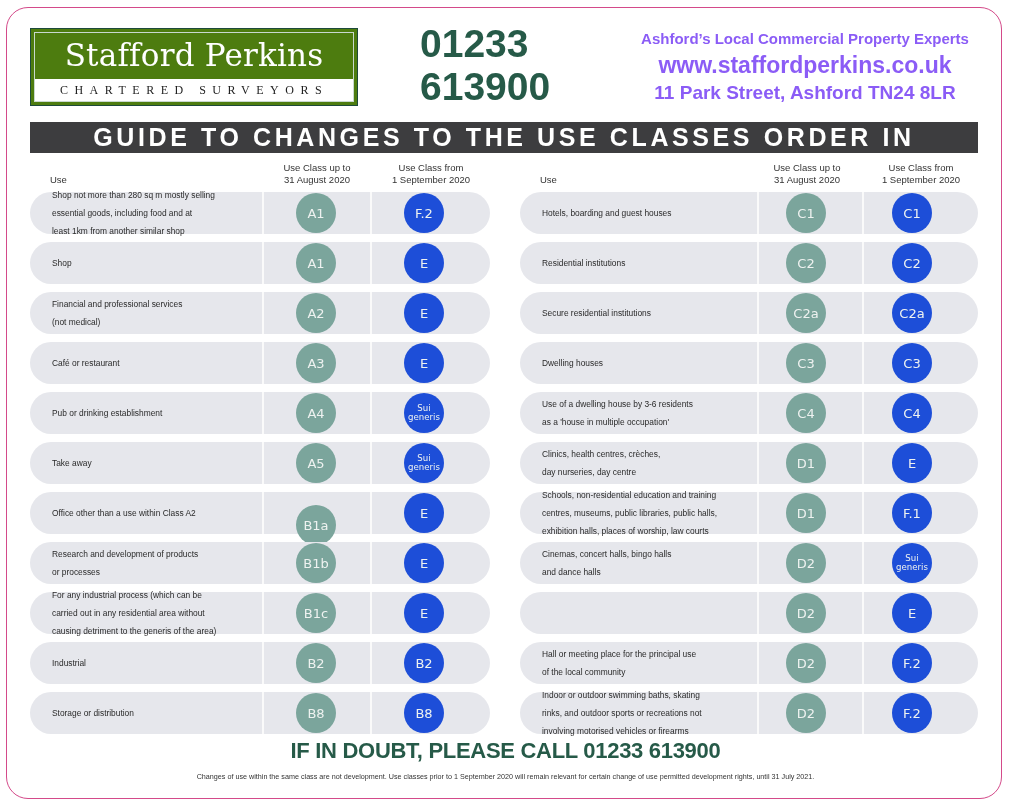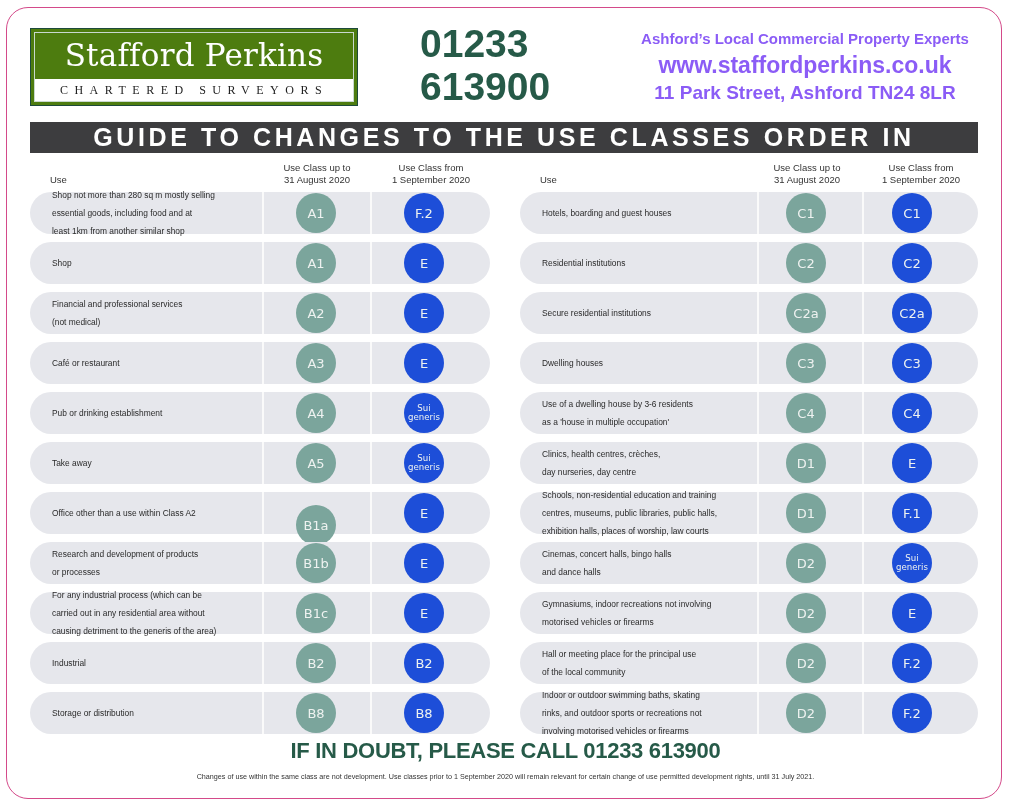--- a/index.html
+++ b/index.html
@@ -258,22 +258,20 @@
     <div class="row" style="left: 520px; top: 542px; width: 458px;">
       <div class="desc">Cinemas, concert halls, bingo halls
 and dance halls</div>
       <div class="sep" style="left: 237px;"></div>
       <div class="sep" style="left: 342px;"></div>
       <div class="badge old" style="left: 266px;">D2</div>
       <div class="badge new small" style="left: 372px;">Sui
 generis</div>
     </div>
     <div class="row" style="left: 520px; top: 592px; width: 458px;">
-      <div class="desc">Gymnasiums, indoor recreations not involving
-motorised vehicles or firearms</div>
       <div class="sep" style="left: 237px;"></div>
       <div class="sep" style="left: 342px;"></div>
       <div class="badge old" style="left: 266px;">D2</div>
       <div class="badge new" style="left: 372px;">E</div>
     </div>
     <div class="row" style="left: 520px; top: 642px; width: 458px;">
       <div class="desc">Hall or meeting place for the principal use
 of the local community</div>
       <div class="sep" style="left: 237px;"></div>
       <div class="sep" style="left: 342px;"></div>

